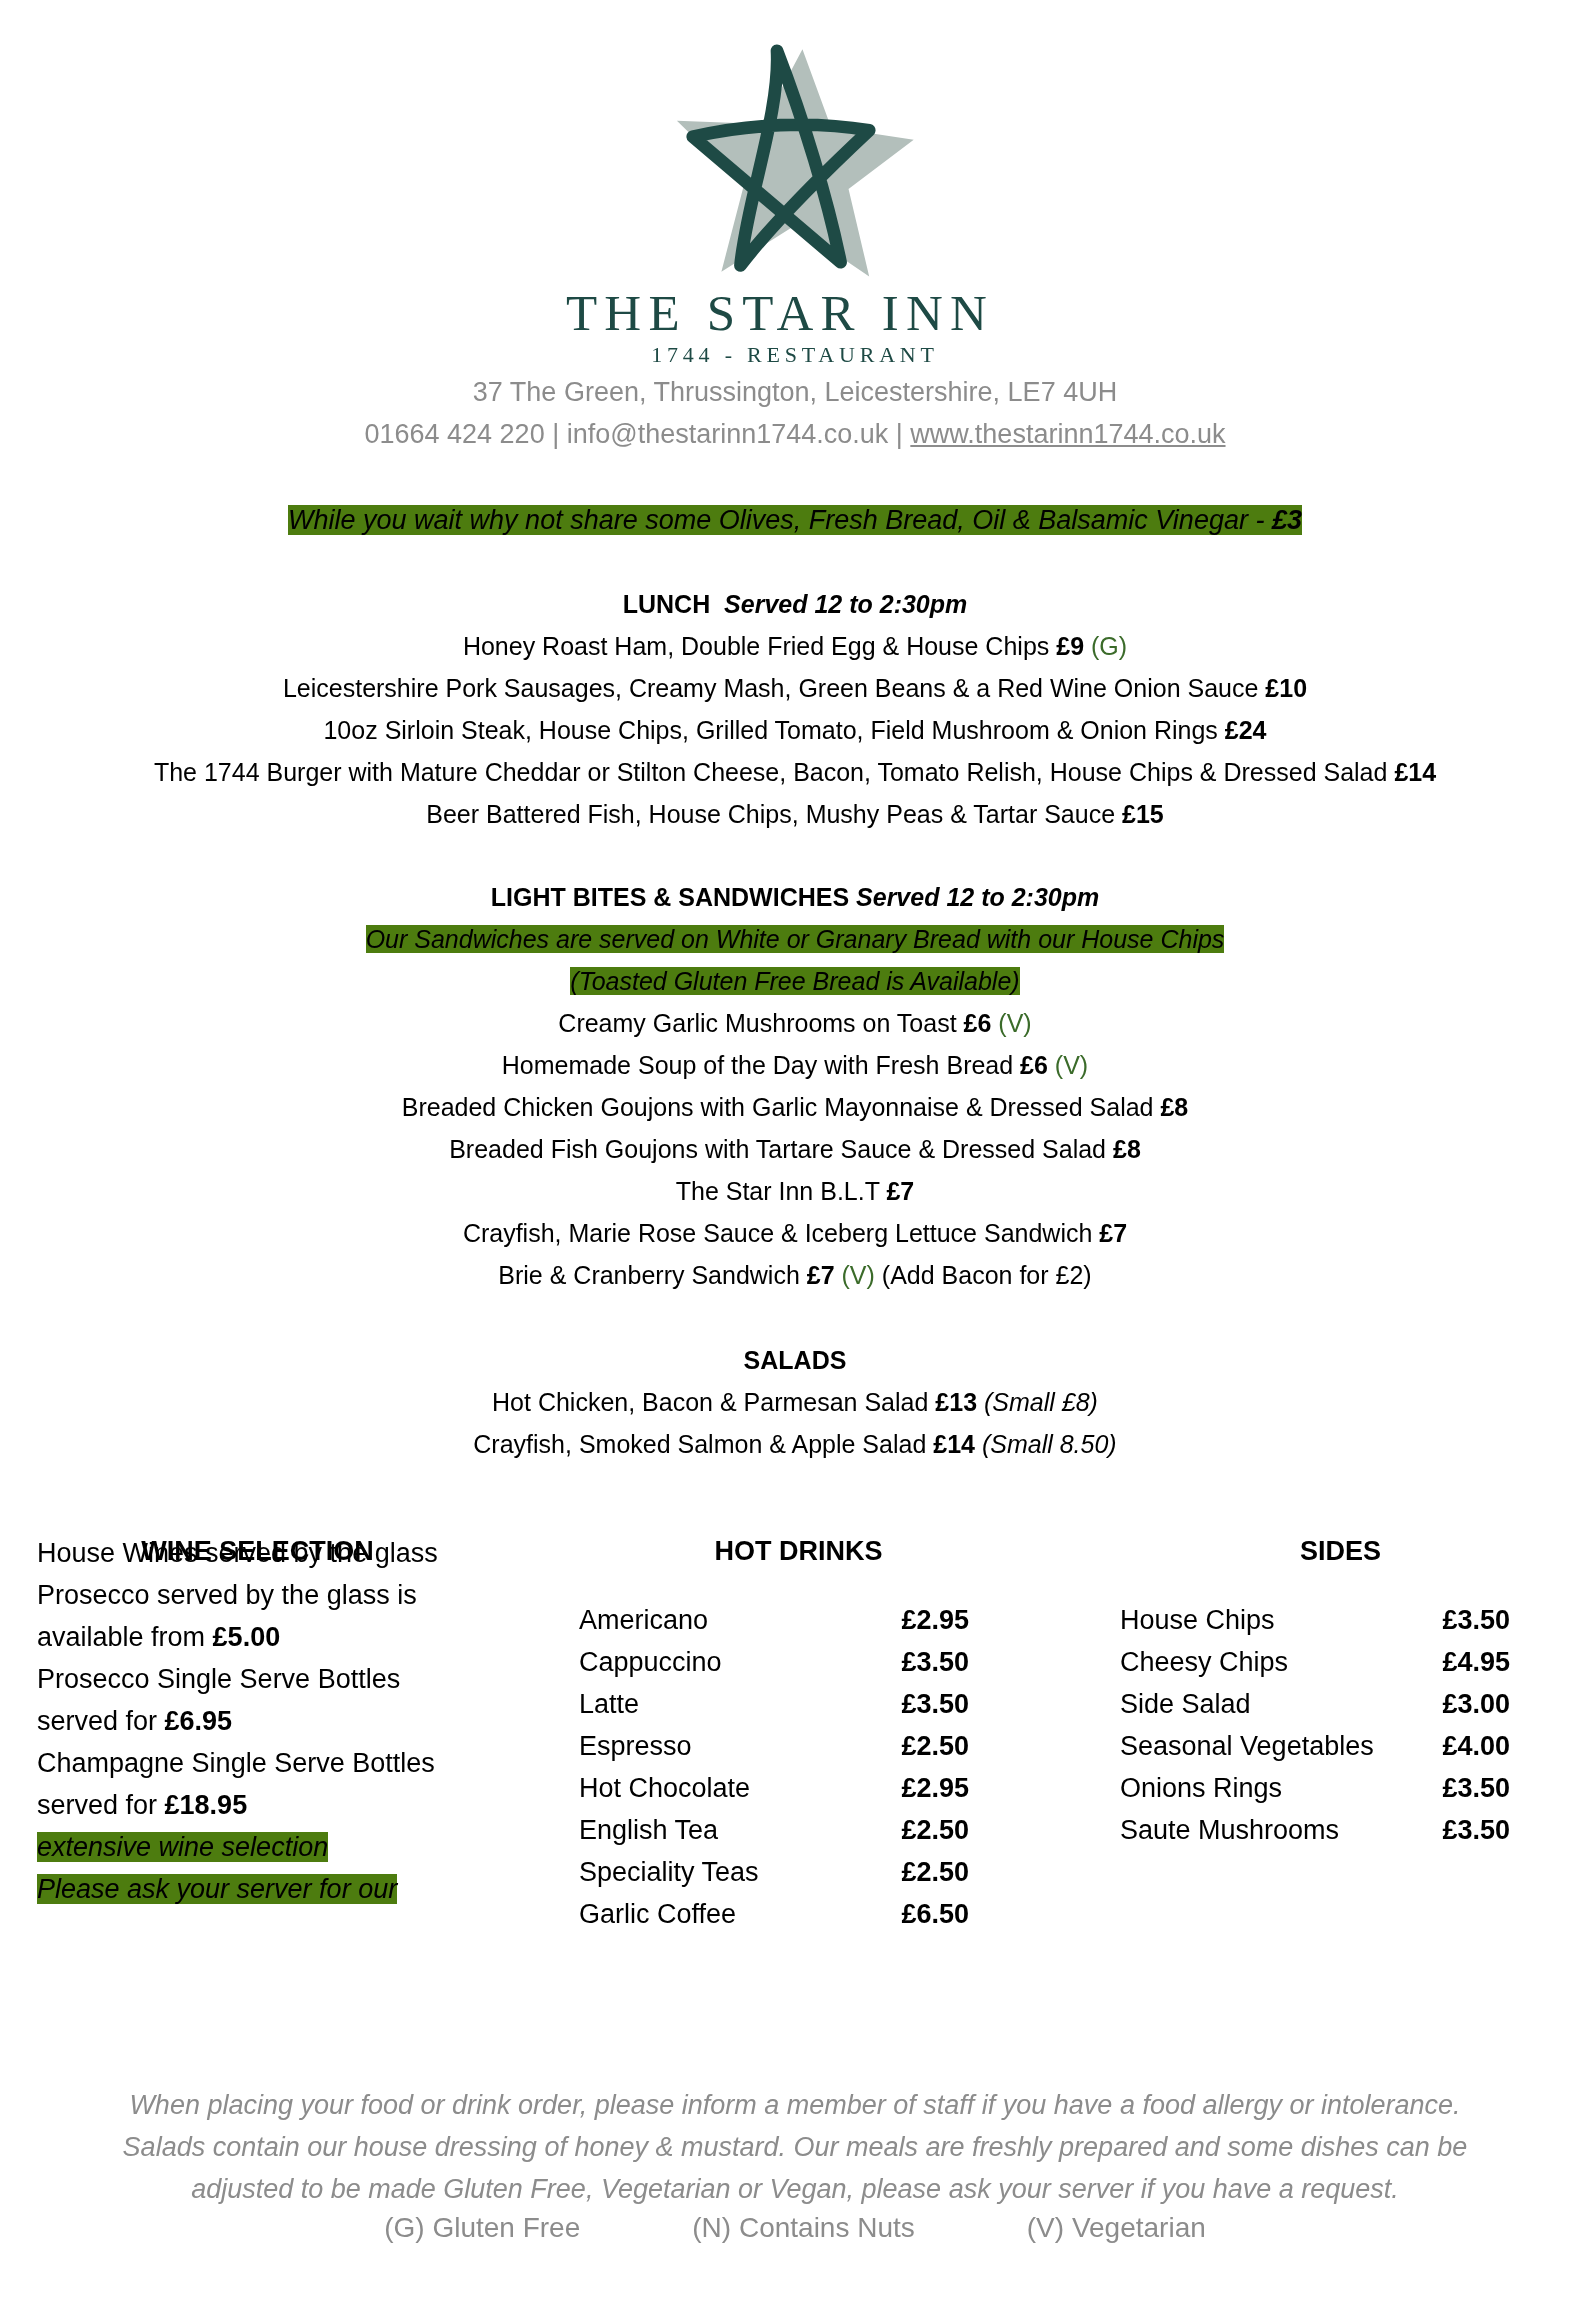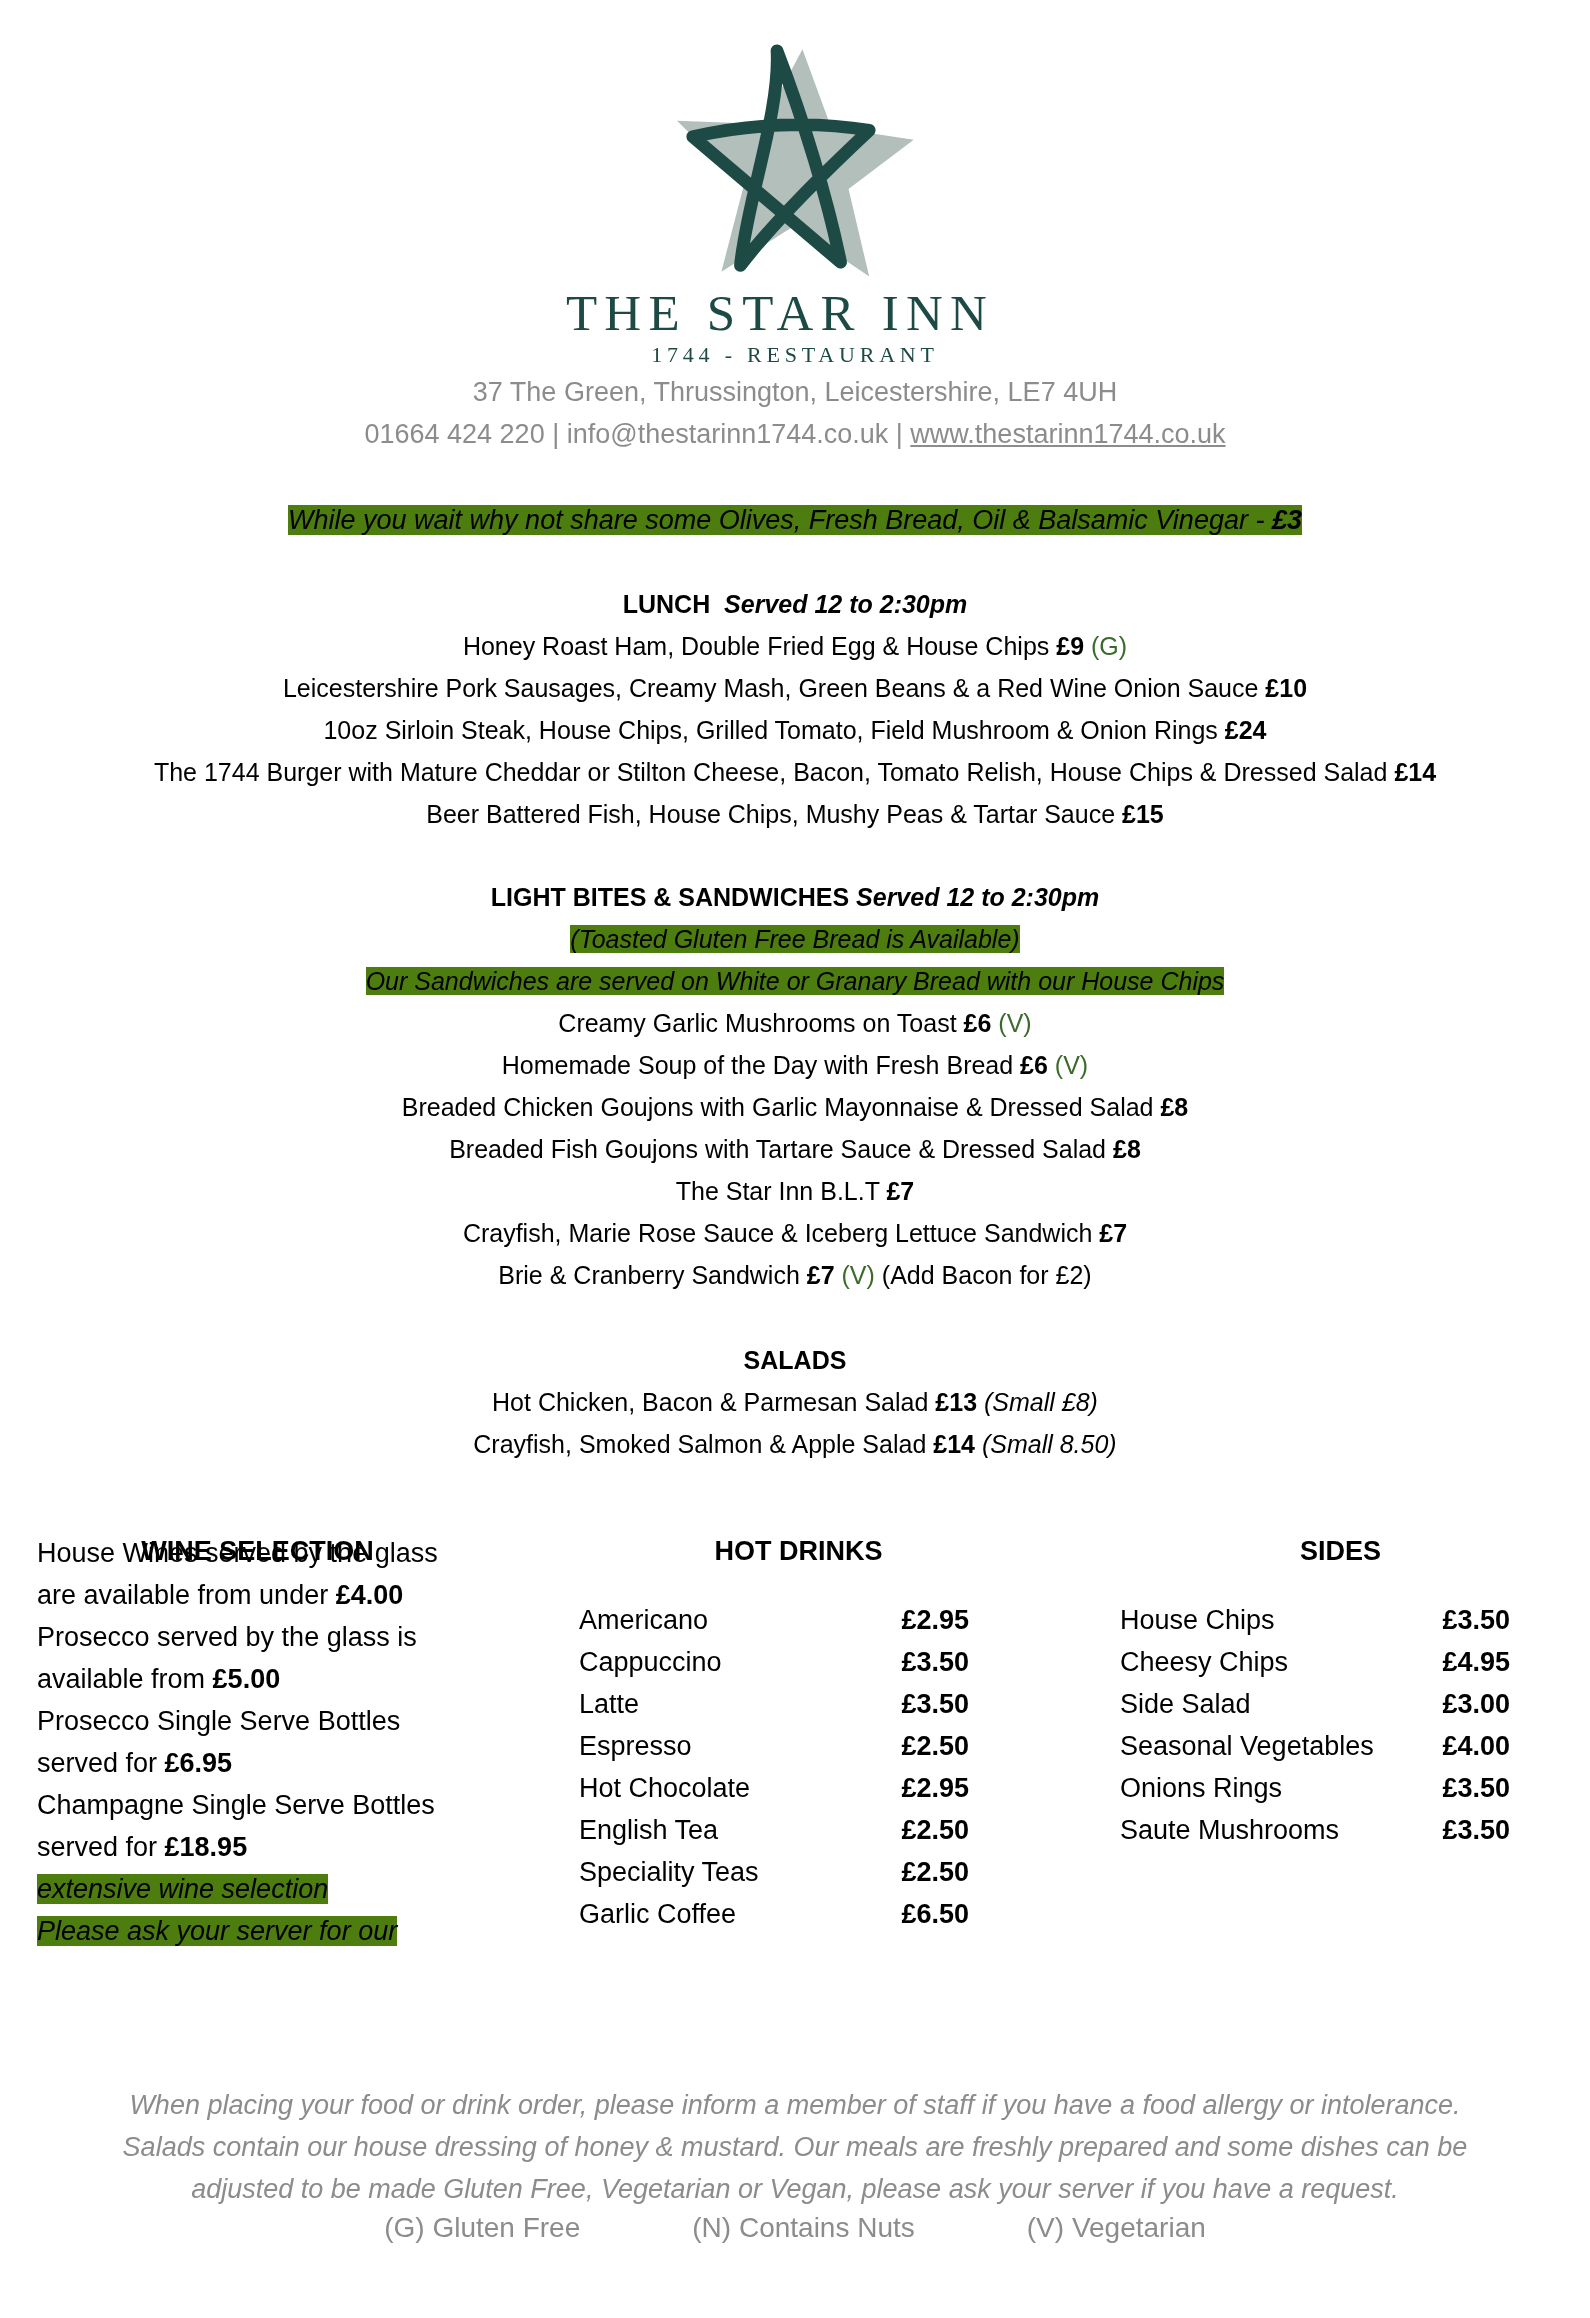--- a/index.html
+++ b/index.html
@@ -56,41 +56,40 @@
   <div class="line"><span>Leicestershire Pork Sausages, Creamy Mash, Green Beans &amp; a Red Wine Onion Sauce </span><span class="bold">£10</span></div>
   <div class="line"><span>10oz Sirloin Steak, House Chips, Grilled Tomato, Field Mushroom &amp; Onion Rings </span><span class="bold">£24</span></div>
   <div class="line"><span>The 1744 Burger with Mature Cheddar or Stilton Cheese, Bacon, Tomato Relish, House Chips &amp; Dressed Salad </span><span class="bold">£14</span></div>
   <div class="line"><span>Beer Battered Fish, House Chips, Mushy Peas &amp; Tartar Sauce </span><span class="bold">£15</span></div>
 </div>
 
 <div class="section" style="top:876px;">
   <div class="line">
     <span class="bold">LIGHT BITES &amp; SANDWICHES </span><span class="bold ital">Served 12 to 2:30pm</span>
   </div>
+  <div class="line"><span class="hl ital">Our Sandwiches are served on White or Granary Bread with our House Chips</span></div>
   <div class="line"><span class="hl ital">(Toasted Gluten Free Bread is Available)</span></div>
-  <div class="line"><span class="hl ital">Our Sandwiches are served on White or Granary Bread with our House Chips</span></div>
   <div class="line"><span>Creamy Garlic Mushrooms on Toast </span><span class="bold">£6</span><span class="green"> (V)</span></div>
   <div class="line"><span>Homemade Soup of the Day with Fresh Bread </span><span class="bold">£6</span><span class="green"> (V)</span></div>
   <div class="line"><span>Breaded Chicken Goujons with Garlic Mayonnaise &amp; Dressed Salad </span><span class="bold">£8</span></div>
   <div class="line"><span>Breaded Fish Goujons with Tartare Sauce &amp; Dressed Salad </span><span class="bold">£8</span></div>
   <div class="line"><span>The Star Inn B.L.T </span><span class="bold">£7</span></div>
   <div class="line"><span>Crayfish, Marie Rose Sauce &amp; Iceberg Lettuce Sandwich </span><span class="bold">£7</span></div>
   <div class="line"><span>Brie &amp; Cranberry Sandwich </span><span class="bold">£7</span><span class="green"> (V)</span><span> (Add Bacon for £2)</span></div>
 </div>
 
 <div class="section" style="top:1339px;">
   <div class="line bold">SALADS</div>
   <div class="line"><span>Hot Chicken, Bacon &amp; Parmesan Salad </span><span class="bold">£13</span><span class="ital"> (Small £8)</span></div>
   <div class="line"><span>Crayfish, Smoked Salmon &amp; Apple Salad </span><span class="bold">£14</span><span class="ital"> (Small 8.50)</span></div>
 </div>
 
 <div class="col-head" style="left:37px; width:441px; top:1536px;">WINE SELECTION</div>
 <div class="col" style="left:37px; width:477px; top:1532px;">
   <div><span>House Wines served by the glass</span></div>
-  <div><span>are available from under </span><span class="bold">£4.00</span></div>
   <div><span>Prosecco served by the glass is</span></div>
   <div><span>available from </span><span class="bold">£5.00</span></div>
   <div><span>Prosecco Single Serve Bottles</span></div>
   <div><span>served for </span><span class="bold">£6.95</span></div>
   <div><span>Champagne Single Serve Bottles</span></div>
   <div><span>served for </span><span class="bold">£18.95</span></div>
   <div><span class="hl ital">extensive wine selection</span></div>
   <div><span class="hl ital">Please ask your server for our</span></div>
 </div>
 

